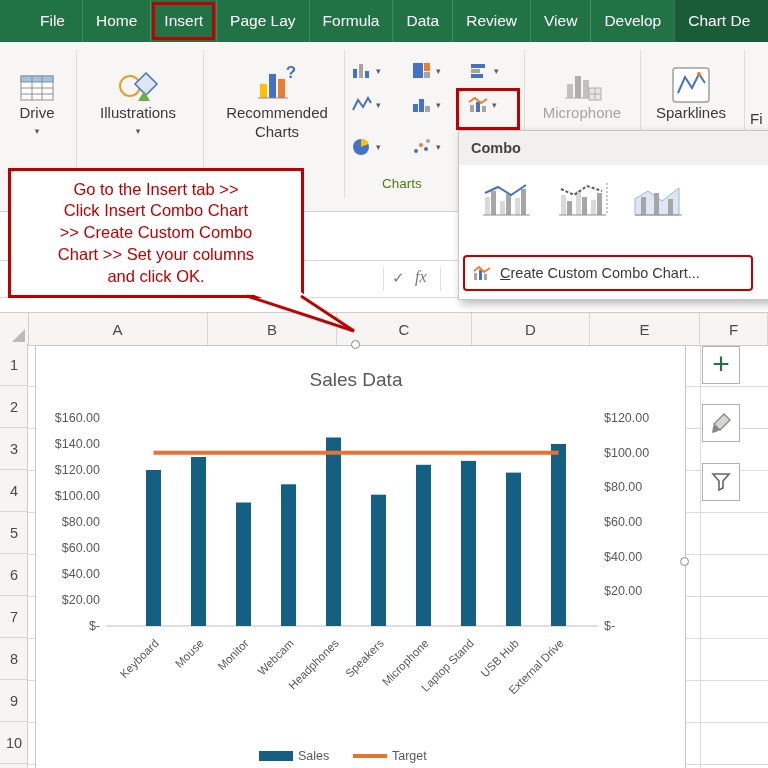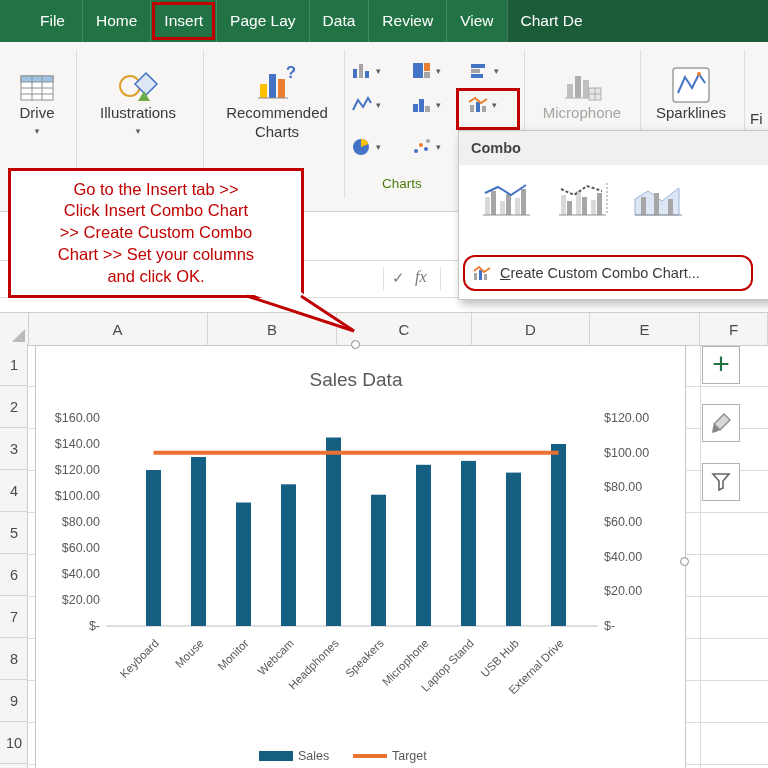--- a/index.html
+++ b/index.html
@@ -19,21 +19,21 @@
   .caret{color:#5f5d5b;font-size:9px;display:block;margin-top:3px;}
   .mini{position:absolute;display:flex;align-items:center;gap:4px;}
   .mini .caret{margin:0;}
   .group-label{position:absolute;color:#4d7c0f;font-size:13.5px;text-align:center;}
   .gray-label{color:#a6a4a2;}
   .redbox{position:absolute;border:3px solid #c00000;z-index:3;pointer-events:none;}
   
   .combo-panel{position:absolute;left:458px;top:130px;width:318px;height:168px;background:#fff;border:1px solid #c8c6c4;box-shadow:3px 4px 9px rgba(0,0,0,.28);z-index:5;}
   .combo-header{height:34px;background:#f1f0ee;display:flex;align-items:center;padding-left:12px;font-weight:bold;font-size:14.5px;color:#444;}
   .thumb{position:absolute;top:44px;width:62px;height:50px;display:flex;align-items:center;justify-content:center;}
-  .combo-item{position:absolute;left:4px;top:124px;width:290px;height:36px;display:flex;align-items:center;gap:9px;padding-left:8px;font-size:14.5px;color:#3b3a39;border:2px solid #c00000;border-radius:12px;box-sizing:border-box;}
+  .combo-item{position:absolute;left:4px;top:124px;width:290px;height:36px;display:flex;align-items:center;gap:9px;padding-left:8px;font-size:14.5px;color:#3b3a39;border:2px solid #c00000;border-radius:4px;box-sizing:border-box;}
   
   .formula-bar{position:absolute;left:0;top:260px;right:0;height:36px;background:#fff;border-top:1px solid #dcdad8;border-bottom:1px solid #dcdad8;z-index:1;}
   .fb-sep{position:absolute;top:6px;height:24px;width:1px;background:#e2e0de;}
   .fb-check{position:absolute;left:392px;top:8px;color:#7a7878;font-size:15px;}
   .fb-fx{position:absolute;left:415px;top:7px;color:#7a7878;font-size:16px;font-style:italic;font-family:"Liberation Serif",serif;}
   
   .col-headers{position:absolute;left:0;top:312px;right:0;height:32px;background:#f6f5f3;border-top:1px solid #d0cecc;border-bottom:1px solid #cfcdcb;z-index:1;}
   .col-h{position:absolute;top:0;height:32px;display:flex;align-items:center;justify-content:center;color:#4a4a4a;font-size:15px;border-right:1px solid #d8d6d4;box-sizing:border-box;}
   .corner{position:absolute;left:0;top:0;width:28px;height:32px;border-right:1px solid #d0cecc;}
   .corner::after{content:'';position:absolute;right:3px;bottom:3px;width:0;height:0;border-left:13px solid transparent;border-bottom:13px solid #bdbbb9;}
@@ -55,23 +55,25 @@
 </head>
 <body>
 
 <div class="stage">
 
   <div class="tabbar">
       <div class="tab">File</div>
       <div class="tab">Home</div>
       <div class="tab hl">Insert</div>
       <div class="tab">Page Lay</div>
+      <div class="tab">Formula</div>
       <div class="tab">Data</div>
       <div class="tab">Review</div>
       <div class="tab">View</div>
+      <div class="tab">Develop</div>
       <div class="tab dark">Chart De</div>
     </div>
 
   <div class="ribbon">
     <div class="vsep" style="left:76px"></div>
     <div class="vsep" style="left:203px"></div>
     <div class="vsep" style="left:344px"></div>
     <div class="vsep" style="left:524px"></div>
     <div class="vsep" style="left:640px"></div>
     <div class="vsep" style="left:744px"></div>

